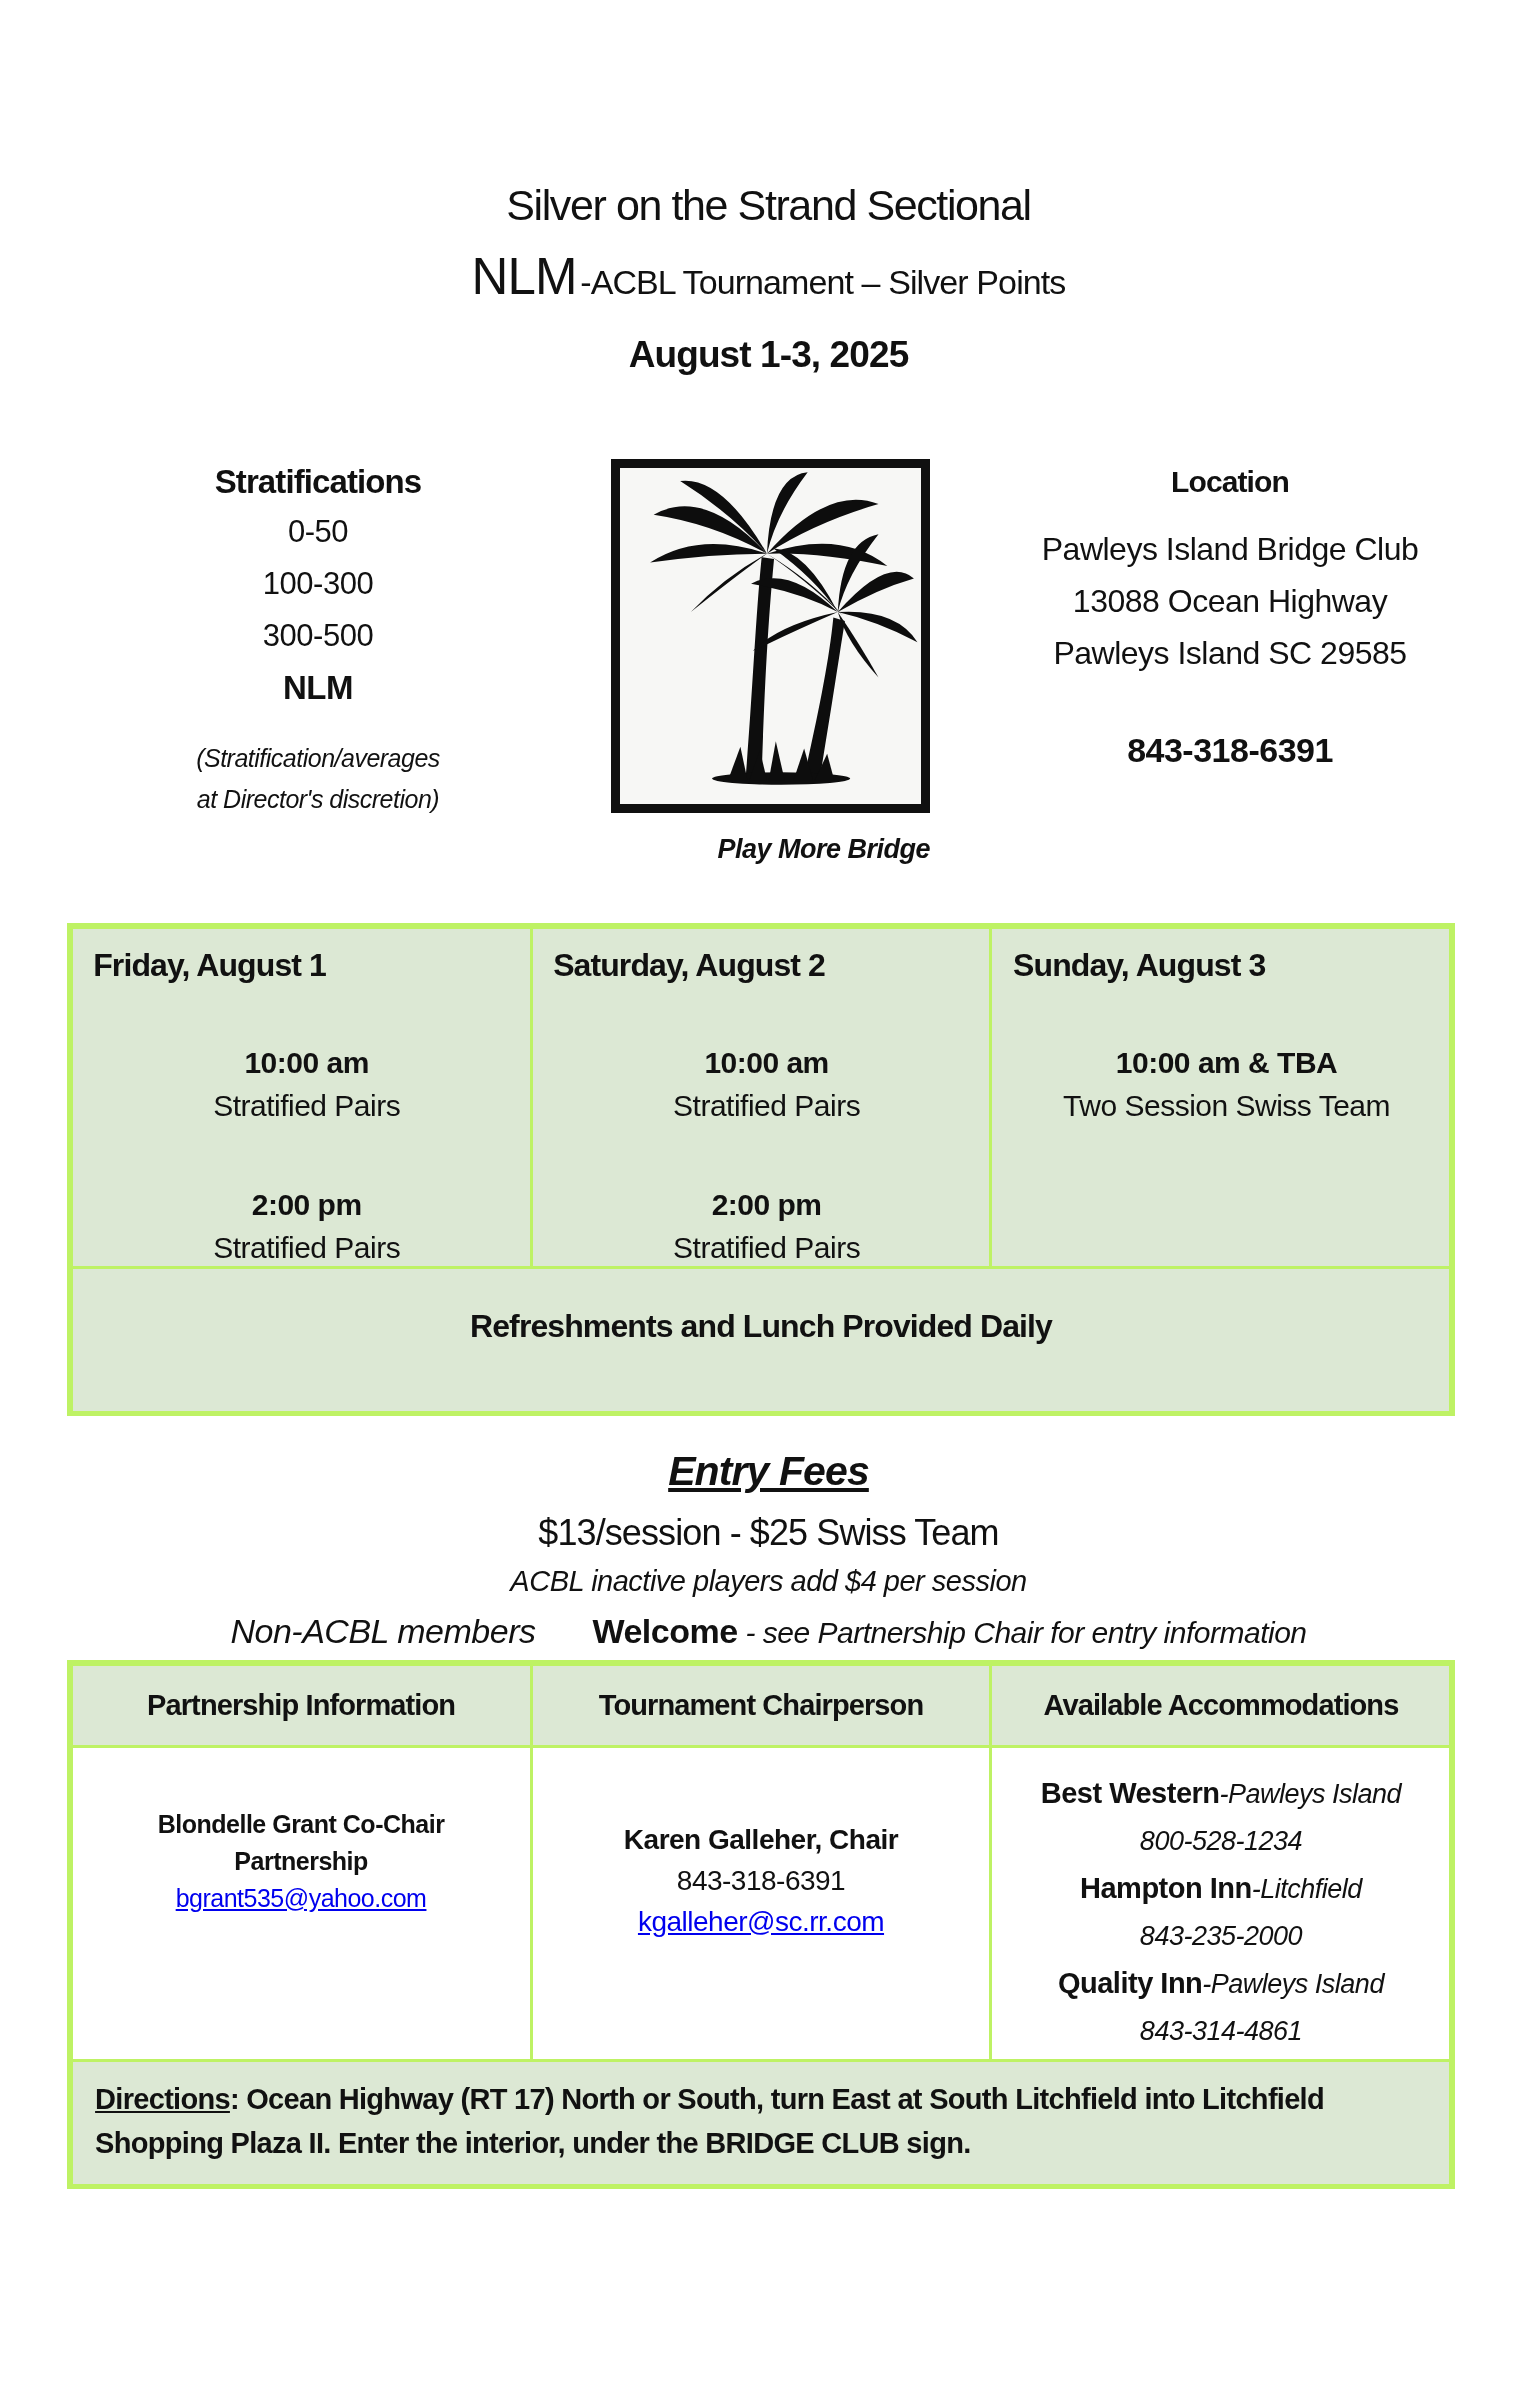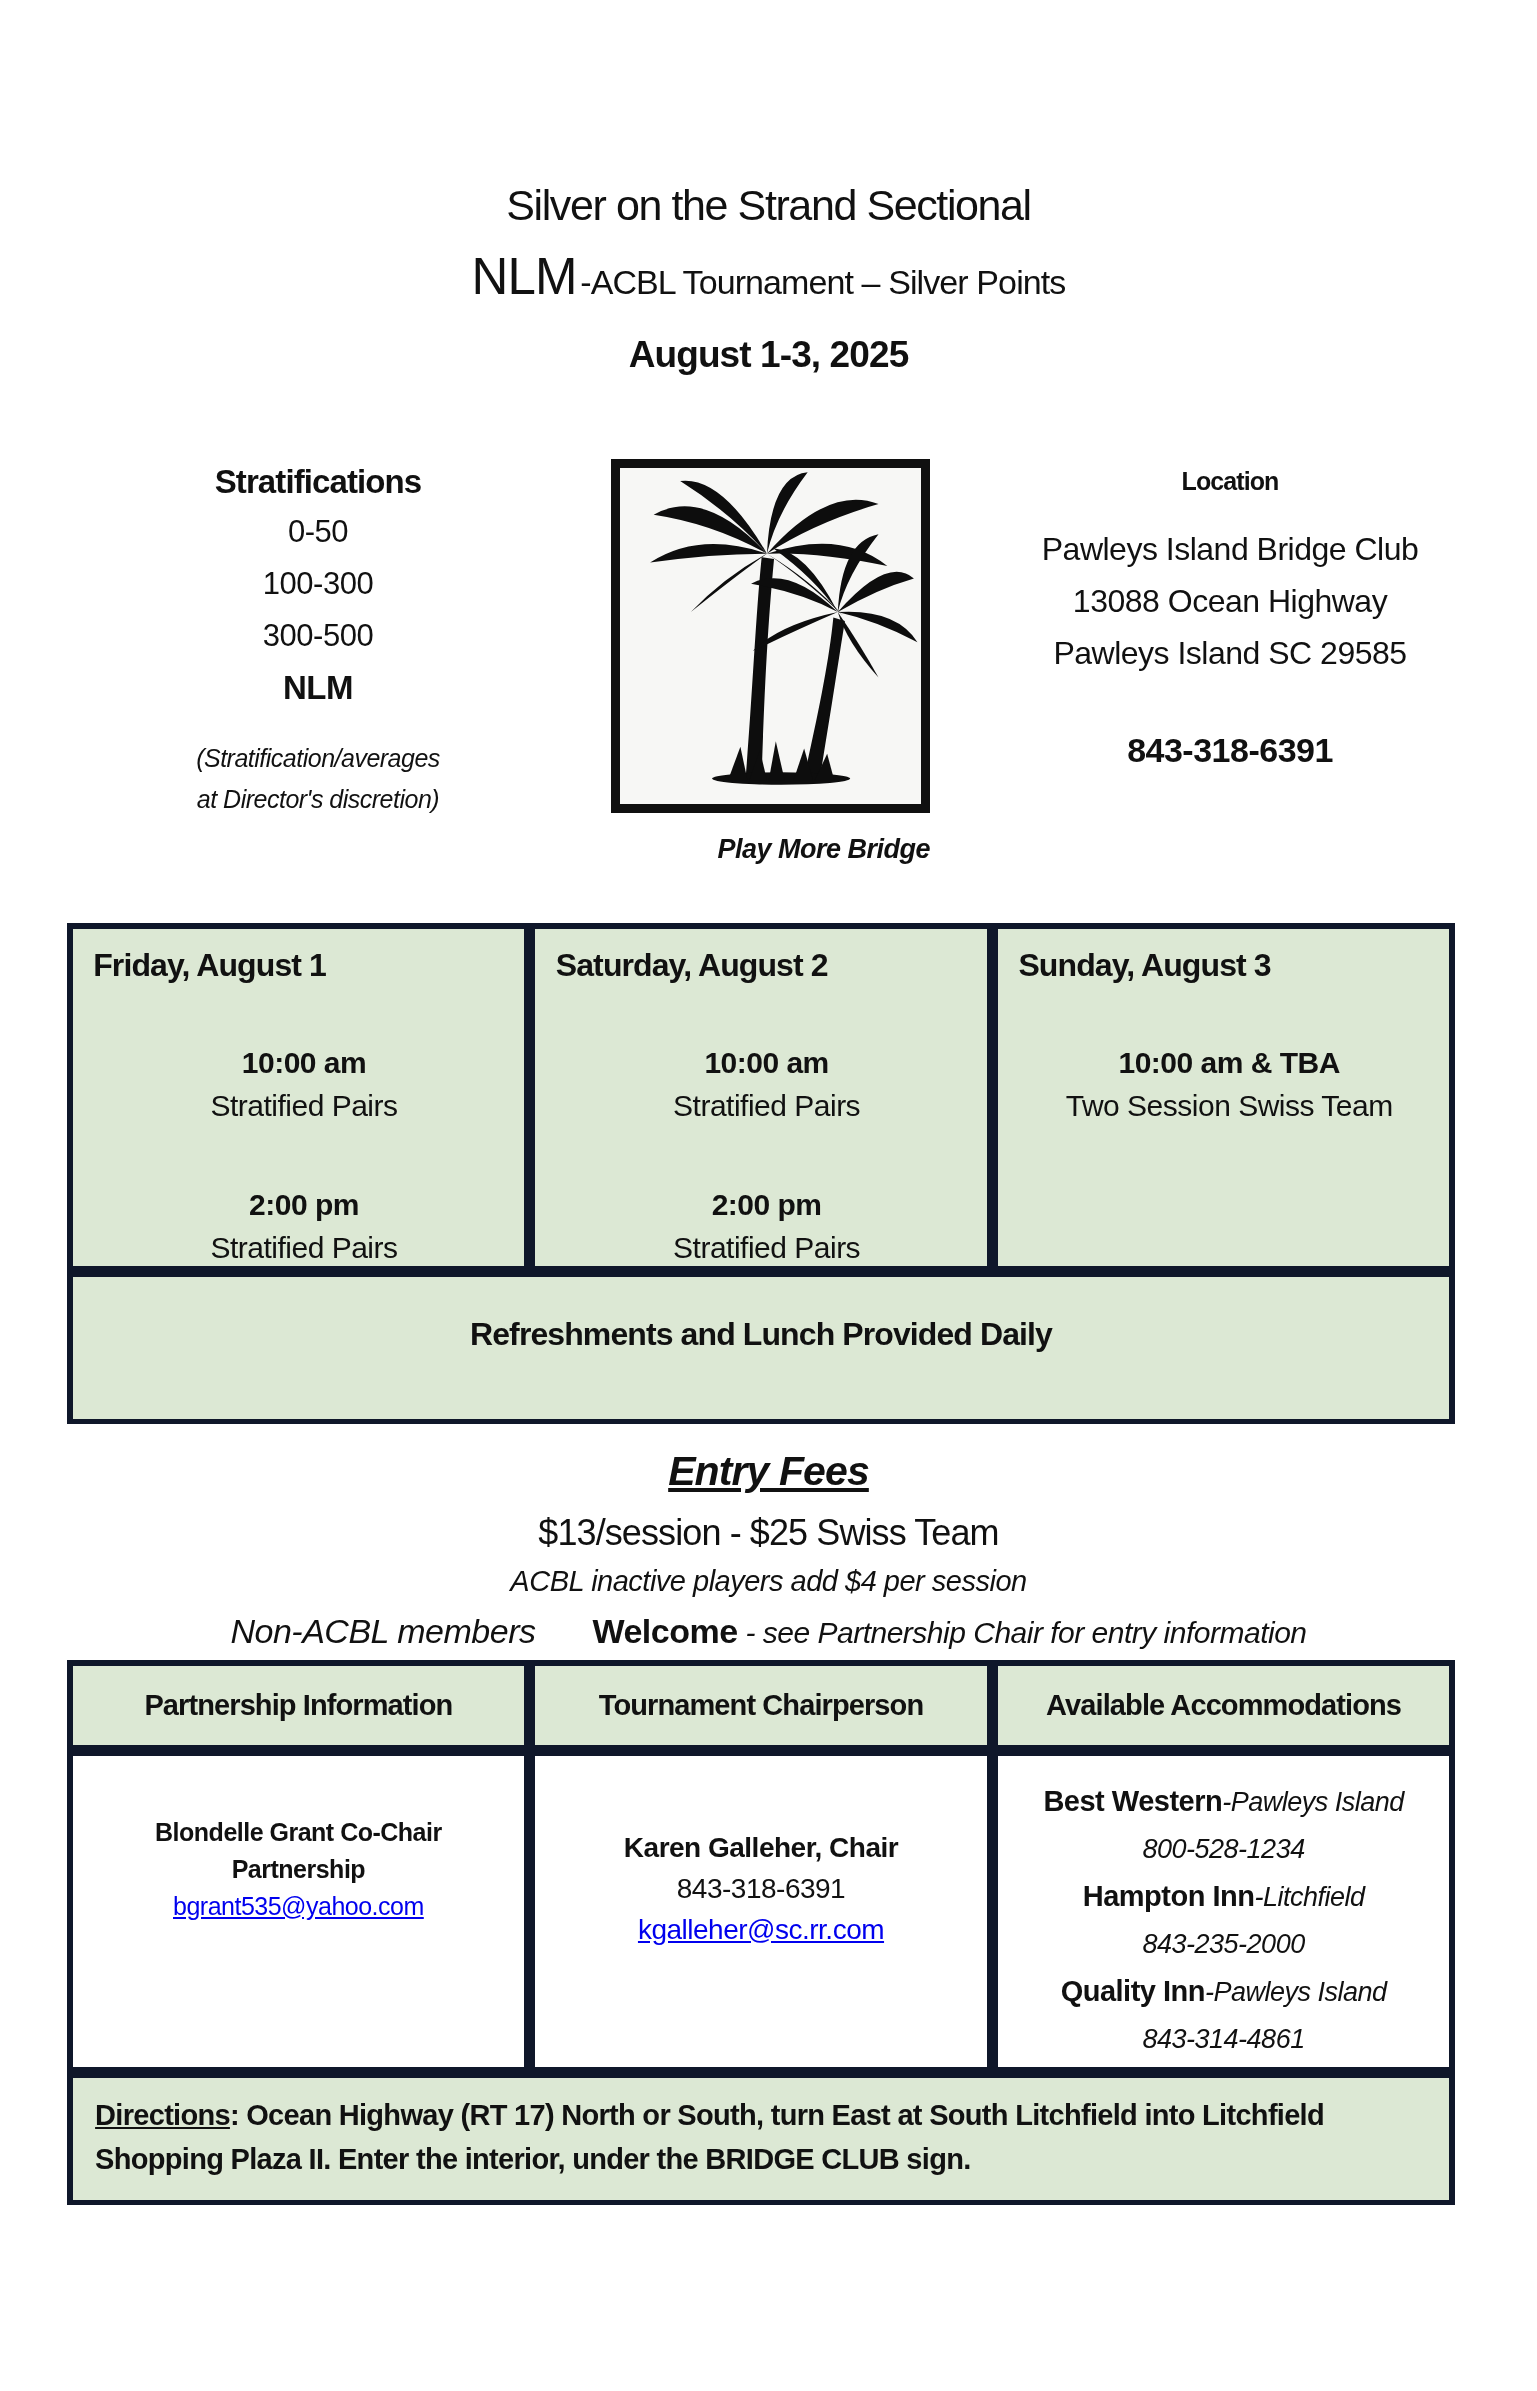--- a/index.html
+++ b/index.html
@@ -32,29 +32,29 @@
     position:absolute;left:611px;top:459px;width:319px;height:354px;
     border:9.4px solid #101010;background:#f7f7f5;box-sizing:border-box;
   }
   .palm-frame svg{display:block;width:100%;height:100%;}
   .palm-caption{
     position:absolute;left:611px;top:834px;width:319px;text-align:right;
     font-weight:bold;font-style:italic;font-size:27px;
   }
 
   .location{position:absolute;left:996px;top:457px;width:468px;text-align:center;}
-  .location h2{margin:0 0 17px 0;font-size:25px;font-weight:bold;line-height:49px;letter-spacing:-0.9px;}
+  .location h2{margin:0 0 17px 0;font-size:30px;font-weight:bold;line-height:49px;letter-spacing:-0.9px;}
   .location .line{font-size:32px;line-height:52px;}
   .location .phone{margin-top:52px;font-size:34px;font-weight:bold;}
 
   
   .otable{
     position:absolute;left:67px;width:1388px;box-sizing:border-box;
-    background:#0f172a;display:grid;grid-template-columns:repeat(3,1fr);
-    gap:11px;padding:5.6px;
+    background:#bef264;display:grid;grid-template-columns:repeat(3,1fr);
+    gap:3px;padding:5.6px;
   }
   .cell{background:#dce8d4;box-sizing:border-box;}
   .cell.white{background:#ffffff;}
   .span3{grid-column:1 / -1;}
 
   
   .schedule{top:923px;grid-template-rows:337px 142px;}
   .daycell{padding:15px 9.4px 0 20.6px;}
   .daycell .day-title{font-size:32px;font-weight:bold;line-height:43px;text-align:left;letter-spacing:-0.9px;}
   .daycell .sess{text-align:center;}

